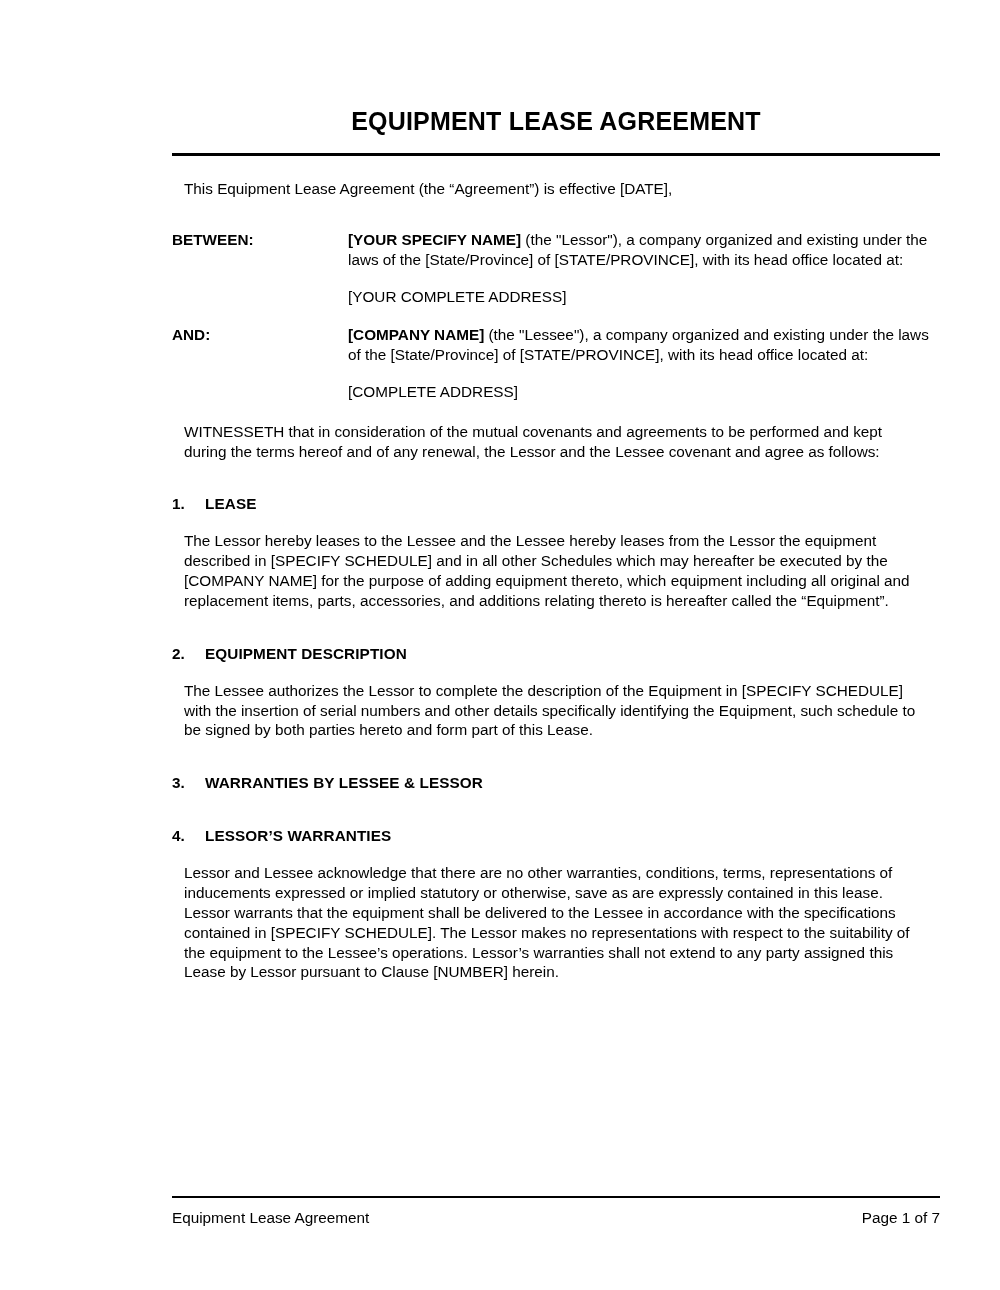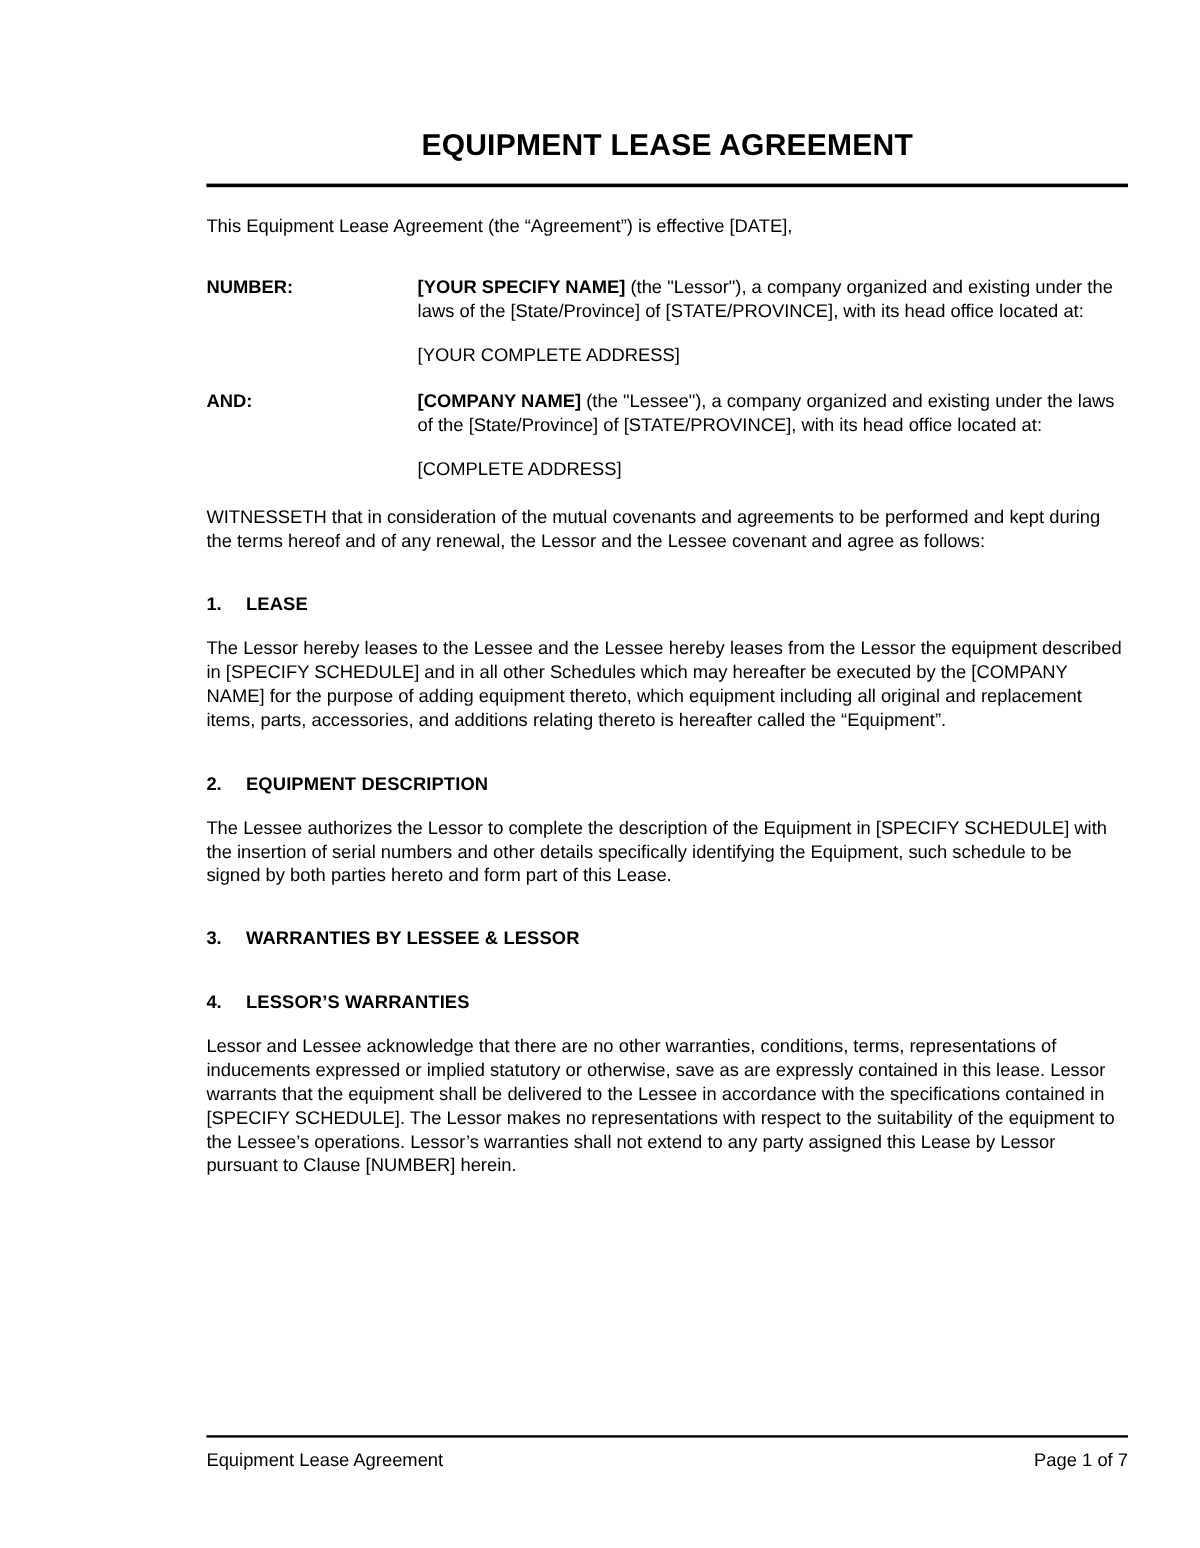--- a/index.html
+++ b/index.html
@@ -42,21 +42,21 @@
   .title-rule {
     height: 3px;
     background: #000000;
     margin-top: 17px;
   }
 
   
   .para {
     font-size: 15.3px;
     line-height: 1.30;
-    margin: 0;
+    margin: 12px;
     text-align: left;
   }
 
   .intro {
     margin-top: 23px;
   }
 
   
   .parties {
     margin-top: 32px;
@@ -155,21 +155,21 @@
   <div class="content">
 
     <h1 class="doc-title">EQUIPMENT LEASE AGREEMENT</h1>
     <div class="title-rule"></div>
 
     <p class="para intro">This Equipment Lease Agreement (the “Agreement”) is effective [DATE],</p>
 
     <div class="parties">
 
       <div class="party-row">
-        <div class="party-label">NUMBER:</div>
+        <div class="party-label">BETWEEN:</div>
         <div class="party-body">
           <div><b class="b">[YOUR SPECIFY NAME]</b><span> (the "Lessor"), a company organized and existing under the laws of the [State/Province] of [STATE/PROVINCE], with its head office located at:</span></div>
           <div class="addr">[YOUR COMPLETE ADDRESS]</div>
         </div>
       </div>
 
       <div class="party-row second">
         <div class="party-label">AND:</div>
         <div class="party-body">
           <div><b class="b">[COMPANY NAME]</b><span> (the "Lessee"), a company organized and existing under the laws of the [State/Province] of [STATE/PROVINCE], with its head office located at:</span></div>

